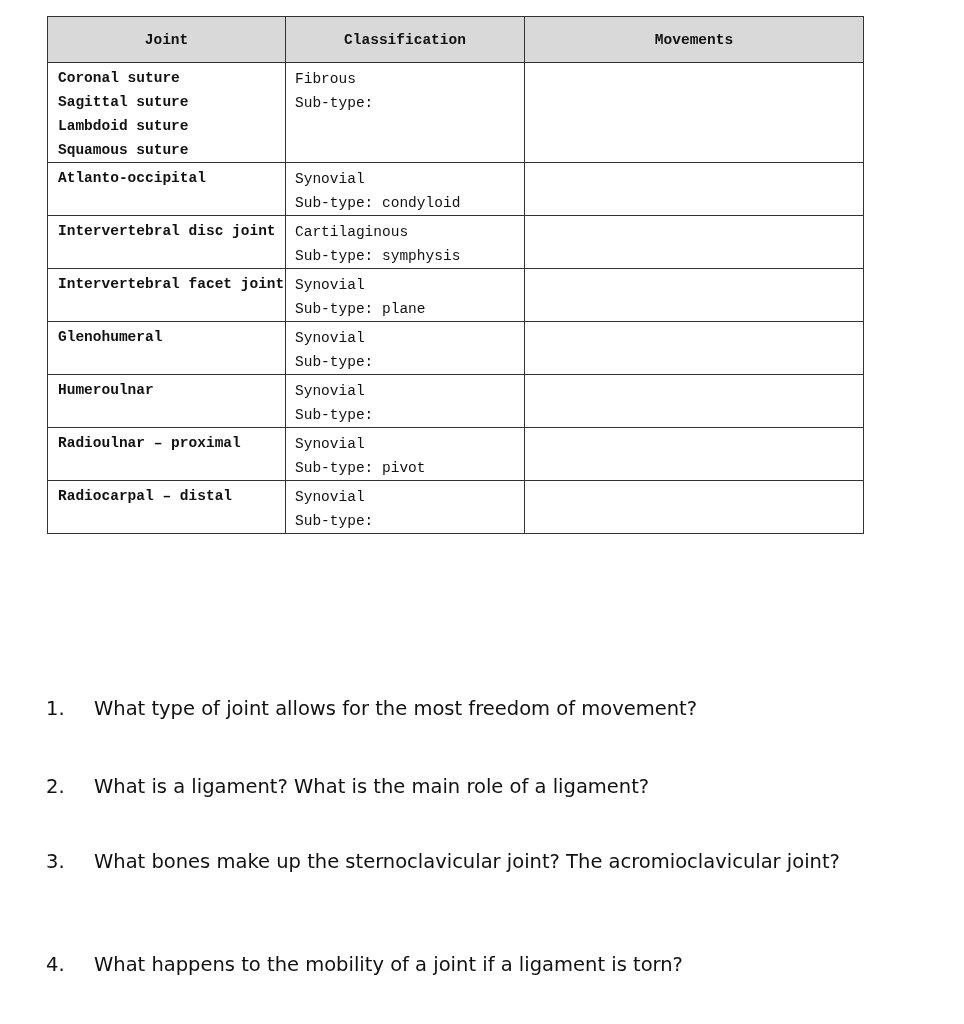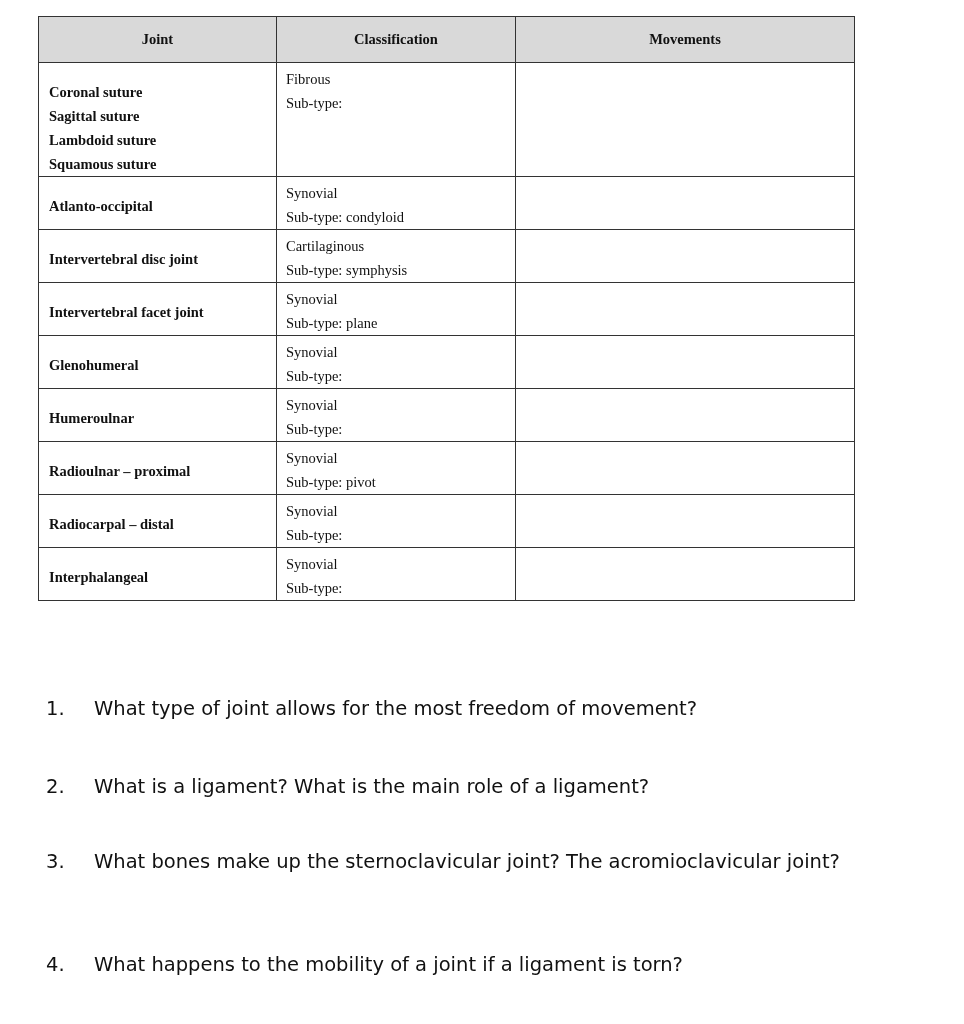--- a/index.html
+++ b/index.html
@@ -1,25 +1,25 @@
 <!DOCTYPE html>
 <html><head>
 <meta charset="utf-8">
 <style>
   html, body { margin: 0; padding: 0; background: #ffffff; }
   body { width: 964px; height: 1024px; position: relative; overflow: hidden;
          font-family: "Liberation Sans", sans-serif; color: #111; }
-  table.joints { position: absolute; left: 38px; top: 16px; border-collapse: collapse;
-         font-family: Liberation Serif, serif; font-size: 14.5px; }
+  table.joints { position: absolute; left: 47px; top: 16px; border-collapse: collapse;
+         font-family: Liberation Mono, monospace; font-size: 14.5px; }
   table.joints th, table.joints td { border: 1px solid #333; padding: 0; vertical-align: top; }
   table.joints th { background: #d9d9d9; font-weight: bold; text-align: center; height: 45px;
          vertical-align: middle; font-size: 14.5px; }
   col.c1 { width: 238px; } col.c2 { width: 239px; } col.c3 { width: 339px; }
   td .cell { padding: 4px 0 0 10px; line-height: 24px; }
-  td.joint .cell { font-weight: bold; padding-top: 17px; }
+  td.joint .cell { font-weight: bold; padding-top: 3px; }
   td.cls .cell { padding-left: 9px; }
   tr.r0 td { height: 95px; }
   tr.rn td { height: 47.5px; }
   .questions { position: absolute; left: 46px; top: 696px; width: 820px;
          font-family: "DejaVu Sans", sans-serif; font-size: 19.5px; }
   .q { position: absolute; left: 0; width: 820px; line-height: 26px; }
   .q .num { position: absolute; left: 0; }
   .q .txt { display: block; margin-left: 48px; }
 </style>
 </head>
@@ -147,34 +147,20 @@
           </div>
         </td>
         <td class="cls">
           <div class="cell">
             <div>Synovial</div>
             <div>Sub-type:</div>
           </div>
         </td>
         <td></td>
       </tr>
-      <tr class="rn">
-        <td class="joint">
-          <div class="cell">
-            <div>Interphalangeal</div>
-          </div>
-        </td>
-        <td class="cls">
-          <div class="cell">
-            <div>Synovial</div>
-            <div>Sub-type:</div>
-          </div>
-        </td>
-        <td></td>
-      </tr>
     </tbody>
 </table>
 
 <div class="questions">
   <div class="q" style="top:0px">
     <span class="num">1.</span>
     <span class="txt">What type of joint allows for the most freedom of movement?</span>
   </div>
   <div class="q" style="top:78px">
     <span class="num">2.</span>

